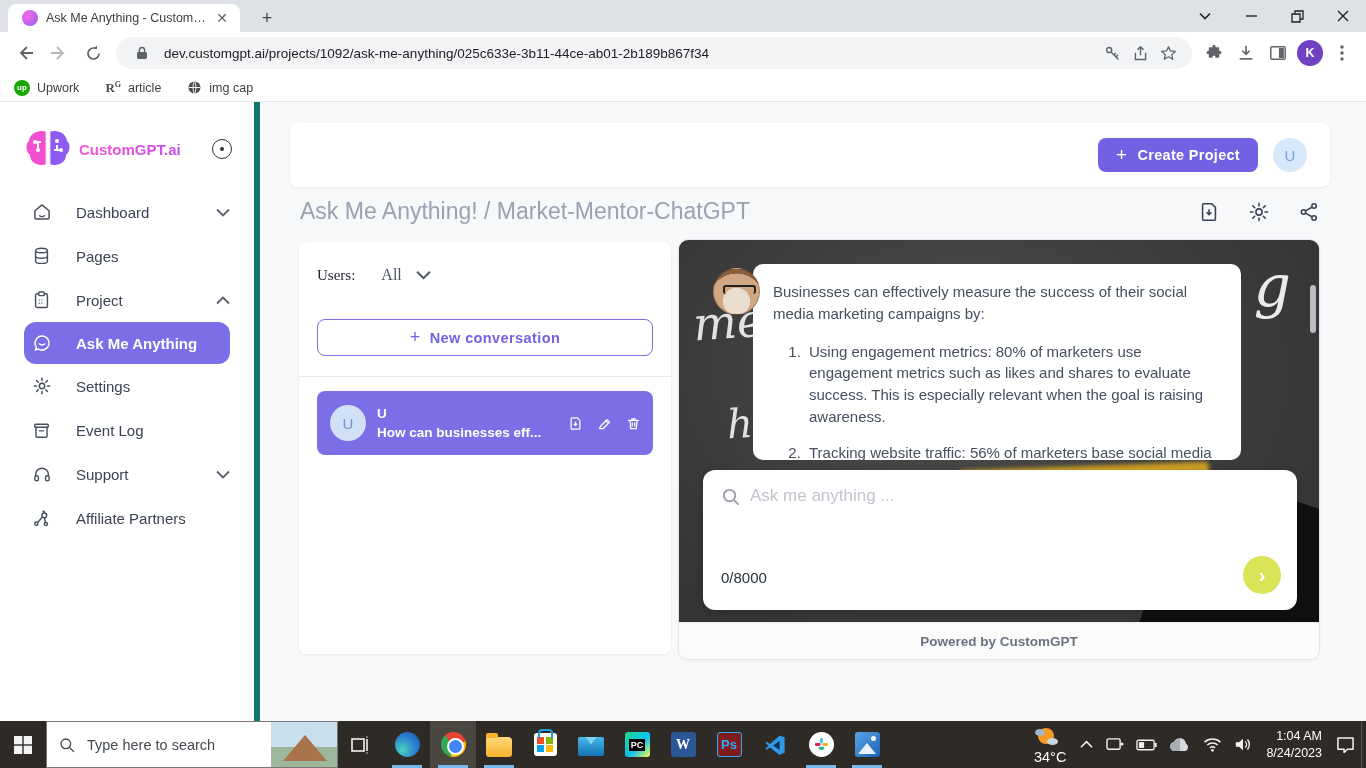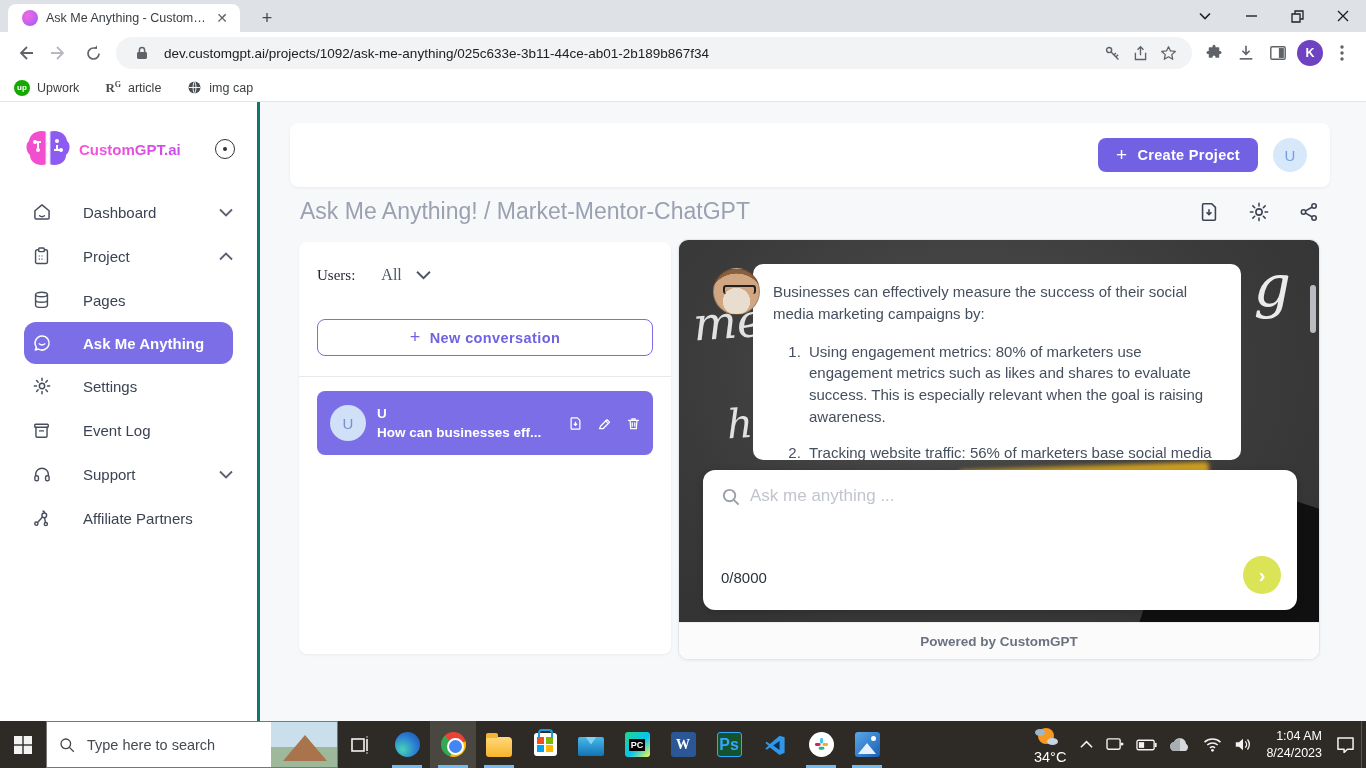--- a/index.html
+++ b/index.html
@@ -26,29 +26,29 @@
   .profile-badge { width:26px; height:26px; border-radius:50%; background:#6f42c1; color:#fff; font-size:12.5px; font-weight:bold; display:flex; align-items:center; justify-content:center; margin:0 3px; }
   .bookmarks { height:28px; background:#fff; border-bottom:1px solid #e3e5e8; display:flex; align-items:center; padding-left:14px; }
   .bm { display:flex; align-items:center; margin-right:26px; font-size:12.5px; color:#3c4043;text-align:right; }
   .bm .ic { margin-right:7px; display:flex; }
   .upwork-dot { width:16px; height:16px; border-radius:50%; background:#14a800; color:#fff; font-size:8px; font-weight:bold; display:flex; align-items:center; justify-content:center; }
   .rg-ic { font-size:13px; font-weight:bold; color:#4a4d52; font-family:"Liberation Serif", serif; }
   .rg-ic sup { font-size:8px; }
 
   
   .page { position:relative; height:619px; background:#f7f8fa; }
-  .sidebar { position:absolute; left:0; top:0; width:260px; height:100%; background:#fff; border-right:3px solid #0f766e; }
+  .sidebar { position:absolute; left:0; top:0; width:260px; height:100%; background:#fff; border-right:6px solid #0f766e; }
   .logo-row { display:flex; align-items:center; padding:26px 22px 20px 26px; }
   .brand { font-size:15px; font-weight:bold; margin-left:9px; background:linear-gradient(90deg,#ff4fd8,#b44bf0); -webkit-background-clip:text; background-clip:text; color:transparent; flex:1; }
   .collapse-ic { width:20px; height:20px; border:1.6px solid #2f3337; border-radius:50%; display:flex; align-items:center; justify-content:center; }
   .collapse-ic i { width:4px; height:4px; background:#2f3337; border-radius:50%; }
   .nav { display:flex; flex-direction:column; }
   .nav-item { height:44px; display:flex; align-items:center; padding:0 24px 0 32px; color:#3b4254; font-size:15px; }
   .nav-item .n-ic { width:20px; display:flex; color:#474e5d; }
-  .nav-item .n-label { margin-left:31px; flex:1; }
+  .nav-item .n-label { margin-left:24px; flex:1; }
   .nav-item .chev { color:#5a6070; display:flex; }
   .nav-item.active { background:#7b6ee6; border-radius:12px; margin:0 24px; padding:0 16px 0 8px; color:#fff; font-weight:bold; height:42px; }
   .nav-item.active .n-ic { color:#fff; }
 
   .topcard { position:absolute; left:290px; top:21px; width:1040px; height:64px; background:#fff; border-radius:8px; box-shadow:0 1px 3px rgba(20,20,43,.06); }
   .create-btn { position:absolute; right:72px; top:15px; height:34px; padding:0 18px; background:#7262e3; color:#fff; border:none; border-radius:8px; font-size:14.5px; font-weight:bold; display:flex; align-items:center; font-family:inherit; letter-spacing:.3px; }
   .create-btn .plus { font-size:19px; font-weight:normal; margin-right:10px; }
   .hdr-avatar { position:absolute; right:23px; top:15px; width:34px; height:34px; border-radius:50%; background:#d8e8fb; color:#74a0e0; font-size:15px; display:flex; align-items:center; justify-content:center; }
 
   .titlerow { position:absolute; left:300px; top:96px; width:1020px; display:flex; align-items:center; }
@@ -109,21 +109,21 @@
   .tb-btn.activeapp { background:#4a4640; }
   .appic { width:25px; height:25px; }
   .tray { position:absolute; right:0; top:0; height:100%; display:flex; align-items:center; }
   .tray-item { display:flex; align-items:center; justify-content:center; height:100%; padding:0 6px; color:#f2f2f2; }
   .weather { display:flex; align-items:center; padding:0 8px;flex-direction:column; }
   .weather-temp { font-size:14.5px; margin-left:8px; }
   .clock { text-align:right; font-size:12.5px; line-height:1.35; padding:0 8px; }
   .showdesk { width:5px; border-left:1px solid #555; height:100%; }
 
   .word-badge { width:25px; height:25px; background:#2b5797; border-radius:3px; color:#fff; font-weight:bold; font-size:14px; display:flex; align-items:center; justify-content:center; font-family:"Liberation Serif", serif; }
-  .ps-badge { width:25px; height:25px; background:#14532d; border:1.5px solid #31a8ff; border-radius:3px; color:#31a8ff; font-weight:bold; font-size:16px; display:flex; align-items:center; justify-content:center; }
+  .ps-badge { width:25px; height:25px; background:#7f1d1d; border:1.5px solid #31a8ff; border-radius:3px; color:#31a8ff; font-weight:bold; font-size:13px; display:flex; align-items:center; justify-content:center; }
   .pc-badge { width:25px; height:25px; background:linear-gradient(135deg,#21d789,#07c3f2 55%,#fcf84a); border-radius:3px; display:flex; align-items:center; justify-content:center; }
   .pc-badge i { background:#000; color:#fff; font-style:normal; font-size:9px; font-weight:bold; padding:1px 2px; }
   .chrome-ball { width:25px; height:25px; border-radius:50%; background:conic-gradient(from -45deg, #ea4335 0 120deg, #fbbc05 120deg 240deg, #34a853 240deg 360deg); position:relative; }
   .chrome-ball::after { content:""; position:absolute; left:6px; top:6px; width:13px; height:13px; border-radius:50%; background:#4285f4; border:2.5px solid #fff; }
   .edge-ball { width:25px; height:25px; border-radius:50%; background:radial-gradient(circle at 30% 70%, #45d3b8, #2b7cd3 55%, #1a4f9e); }
   .folder-ic { width:26px; height:20px; background:linear-gradient(#ffd97a,#f7b32b); border-radius:2px 4px 3px 3px; position:relative; margin-top:4px; }
   .folder-ic::before { content:""; position:absolute; left:0; top:-4px; width:12px; height:5px; background:#f7b32b; border-radius:2px 2px 0 0; }
   .photos-ic { width:25px; height:25px; background:linear-gradient(135deg,#5aa7e8,#1b5fb4); border-radius:3px; position:relative; overflow:hidden; }
   .photos-ic::after { content:""; position:absolute; left:3px; bottom:3px; border-left:9px solid transparent; border-right:9px solid transparent; border-bottom:11px solid #e8f1fa; }
   .photos-ic::before { content:""; position:absolute; right:4px; top:4px; width:5px; height:5px; border-radius:50%; background:#fff; }
@@ -295,41 +295,41 @@
         <span class="chev">
           <svg width="14" height="9" viewBox="0 0 14 9">
               <path d="M1 1.5l6 6 6-6" fill="none" stroke="currentColor" stroke-width="1.8"></path>
             </svg>
         </span>
       </div>
 
       <div class="nav-item">
         <span class="n-ic">
           <svg width="19" height="20" viewBox="0 0 24 24">
+              <ellipse cx="12" cy="5" rx="7.5" ry="2.8" fill="none" stroke="currentColor" stroke-width="1.8"></ellipse>
+              <path d="M4.5 5v13.5c0 1.6 3.4 2.8 7.5 2.8s7.5-1.2 7.5-2.8V5M4.5 12c0 1.6 3.4 2.8 7.5 2.8s7.5-1.2 7.5-2.8" fill="none" stroke="currentColor" stroke-width="1.8"></path>
+            </svg>
+        </span>
+        <span class="n-label">Pages</span>
+      </div>
+
+      <div class="nav-item">
+        <span class="n-ic">
+          <svg width="19" height="20" viewBox="0 0 24 24">
               <rect x="4.5" y="4" width="15" height="17.5" rx="2" fill="none" stroke="currentColor" stroke-width="1.8"></rect>
               <rect x="8.5" y="2" width="7" height="4.5" rx="1" fill="#fff" stroke="currentColor" stroke-width="1.8"></rect>
               <path d="M8.5 12h7M8.5 16h7" stroke="currentColor" stroke-width="1.5" stroke-dasharray="1.4 2"></path>
             </svg>
         </span>
         <span class="n-label">Project</span>
         <span class="chev">
           <svg width="14" height="9" viewBox="0 0 14 9">
               <path d="M1 7.5l6-6 6 6" fill="none" stroke="currentColor" stroke-width="1.8"></path>
             </svg>
         </span>
-      </div>
-
-      <div class="nav-item">
-        <span class="n-ic">
-          <svg width="19" height="20" viewBox="0 0 24 24">
-              <ellipse cx="12" cy="5" rx="7.5" ry="2.8" fill="none" stroke="currentColor" stroke-width="1.8"></ellipse>
-              <path d="M4.5 5v13.5c0 1.6 3.4 2.8 7.5 2.8s7.5-1.2 7.5-2.8V5M4.5 12c0 1.6 3.4 2.8 7.5 2.8s7.5-1.2 7.5-2.8" fill="none" stroke="currentColor" stroke-width="1.8"></path>
-            </svg>
-        </span>
-        <span class="n-label">Pages</span>
       </div>
 
       <div class="nav-item active">
         <span class="n-ic">
           <svg width="20" height="20" viewBox="0 0 24 24">
               <path d="M12 3.5a8.5 8.5 0 1 1-4.3 15.8L4 20.5l1.3-3.6A8.5 8.5 0 0 1 12 3.5z" fill="none" stroke="currentColor" stroke-width="1.8" stroke-linejoin="round"></path>
               <path d="M8.5 13c2 1.6 5 1.6 7 0" fill="none" stroke="currentColor" stroke-width="1.6" stroke-linecap="round"></path>
             </svg>
         </span>
         <span class="n-label">Ask Me Anything</span>

